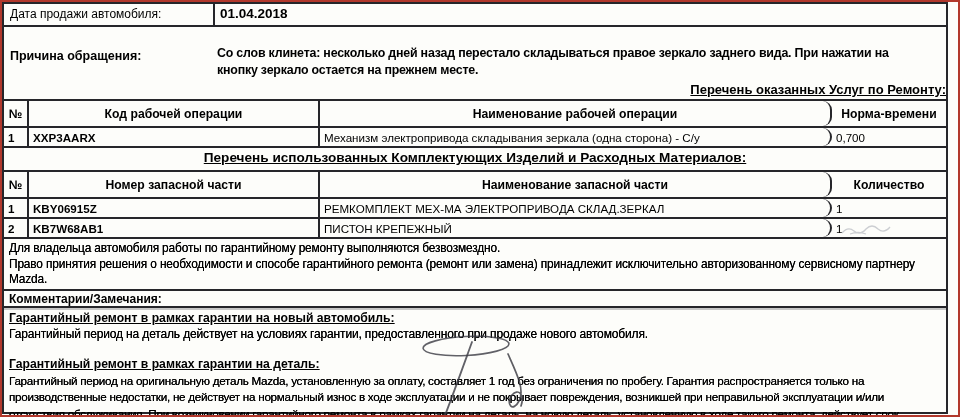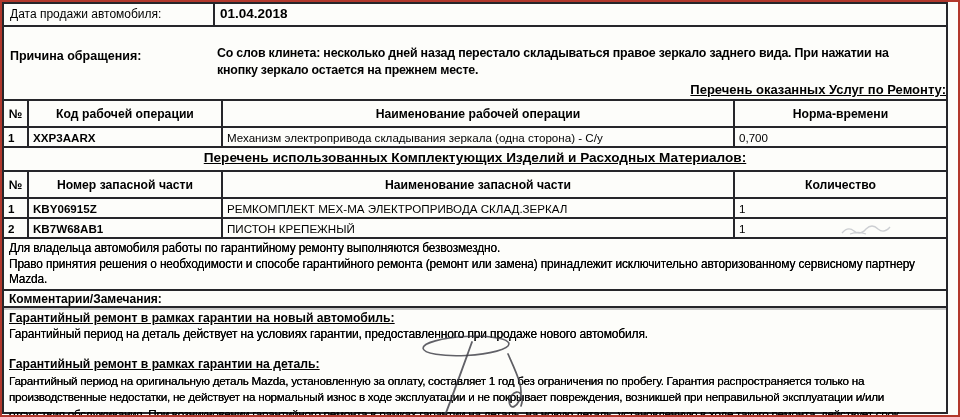--- a/index.html
+++ b/index.html
@@ -33,22 +33,22 @@
   .sec-title{ text-align:center; font-weight:bold; text-decoration:underline; }
   .title1{ font-size:13px; margin-top:3px;text-align:right;}
   .title2{ font-size:13.6px; height:22px; padding-top:2px; box-sizing:border-box;}
 
   
   .tbl{ border-bottom:2px solid #26262a; border-top:2px solid #26262a;}
   .trow{ display:flex; align-items:stretch; }
   .trow > div{ box-sizing:border-box; border-right:2px solid #26262a; padding:0 4px;}
   .trow > div:last-child{ border-right:none; }
   .c-num{ width:25px; }
-  .c-code{ width:194px; }
-  .c-name{ width:512px; }
+  .c-code{ width:291px; }
+  .c-name{ width:512px;border-radius:9px; }
   .c-rest{ flex:1; }
   .thead{ height:25px; border-bottom:2px solid #26262a; font-weight:bold; font-size:12.2px;}
   .thead > div{ display:flex; align-items:center; justify-content:center; }
   .tdata{ height:18px; font-size:11.6px; }
   .tdata > div{ display:flex; align-items:center; }
   .tdata .c-code, .tdata .c-num{ font-weight:bold; }
   .tdata.tmid{ border-bottom:2px solid #26262a; }
 
   
   .disclaimer{ padding:2px 0 1px 5px; border-bottom:2px solid #26262a; font-size:11.9px; line-height:15.6px; letter-spacing:-0.15px;}

